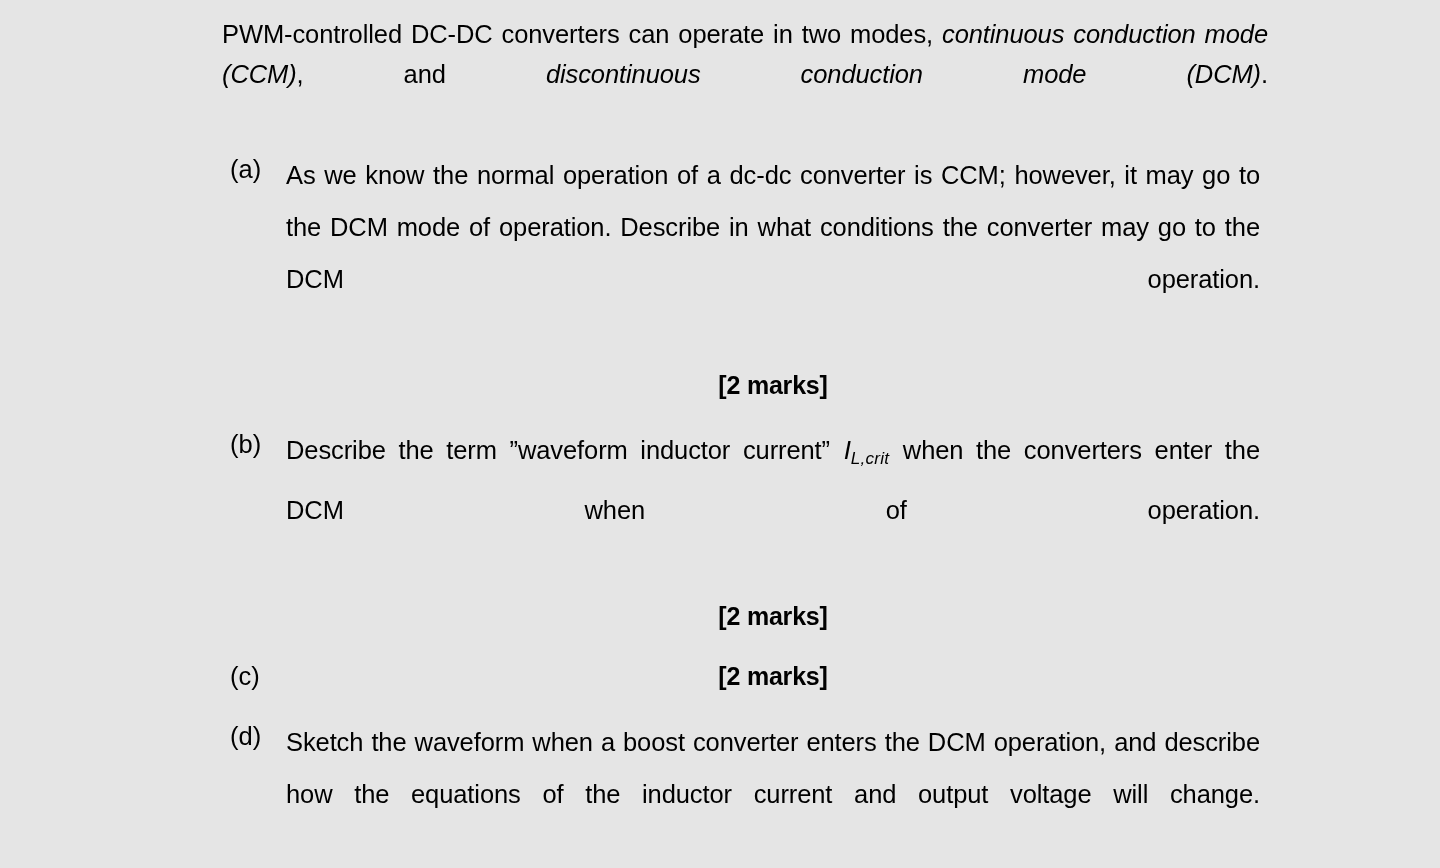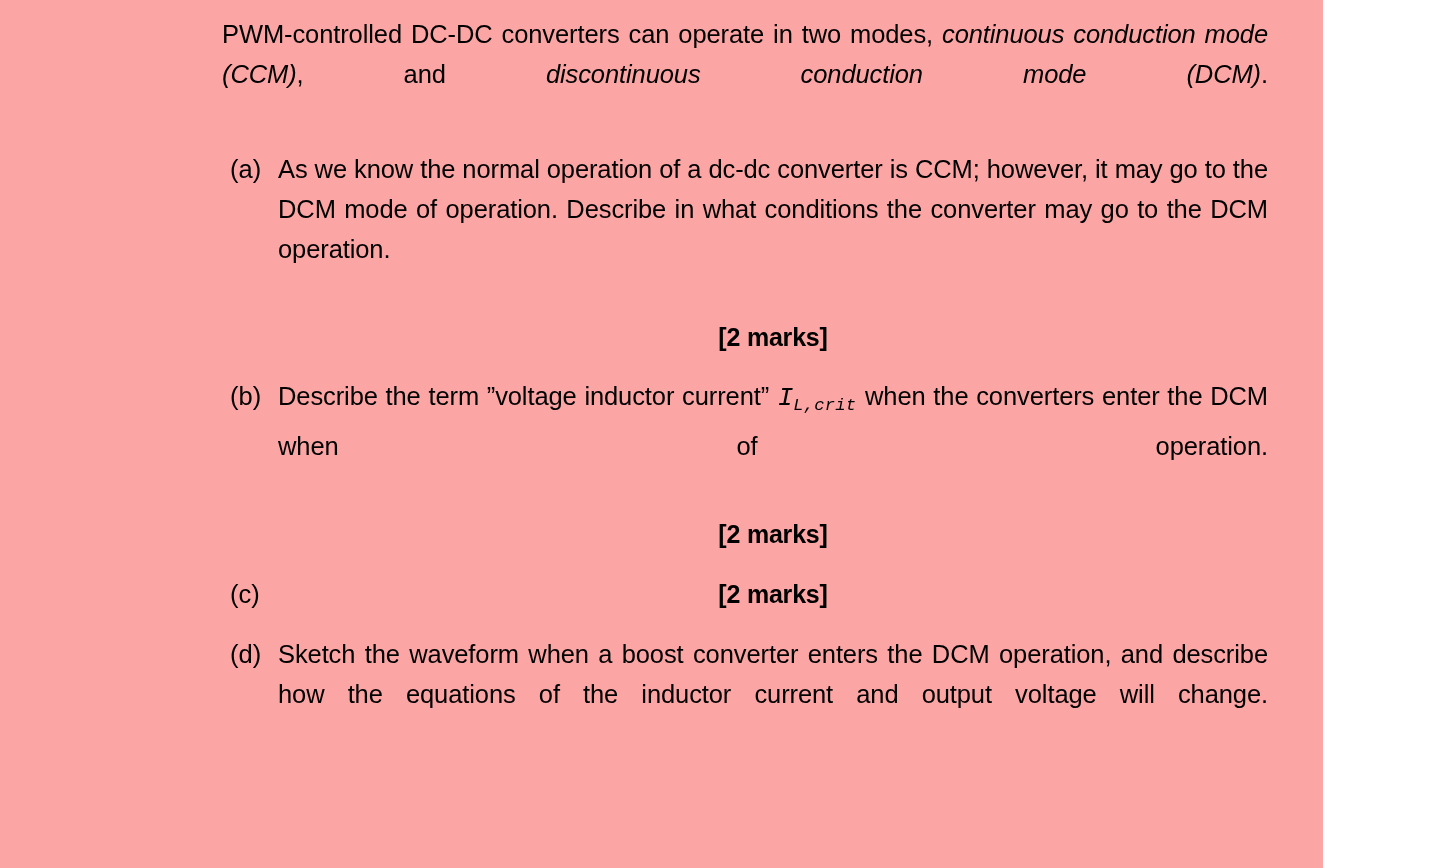--- a/index.html
+++ b/index.html
@@ -11,23 +11,23 @@
   body {
     width: 1440px;
     height: 868px;
     font-family: "Liberation Sans", sans-serif;
     color: #000000;
     -webkit-font-smoothing: antialiased;
   }
 
   .page {
     position: relative;
-    width: 1323px;
+    width: 1440px;
     height: 868px;
-    background: #fca5a5;
+    background: #e5e5e5;
     overflow: hidden;
   }
 
   
   .content {
     position: absolute;
     left: 222px;
     top: 14px;
     width: 1046px;
   }
@@ -66,35 +66,35 @@
     position: absolute;
     left: 8px;            
     top: 0;
     font-size: 25.5px;
     line-height: 40px;
     white-space: nowrap;
   }
 
   .qtext {
     font-size: 25.5px;
-    line-height: 40px;
+    line-height: 52px;
     text-align: justify;
     text-justify: inter-word;
     letter-spacing: -0.1px;
-    margin: 0;
+    margin: 8px;
   }
   .qtext::after {
     content: "";
     display: inline-block;
     width: 100%;
   }
 
   
   .mathvar {
-    font-family: Liberation Mono, monospace;
+    font-family: Liberation Sans, sans-serif;
     font-style: italic;
     font-size: 26px;
     padding: 0 1px;
   }
   .mathvar .sub {
     font-size: 0.66em;
     vertical-align: -0.28em;
     font-style: italic;
     letter-spacing: 0.2px;
   }
@@ -126,21 +126,21 @@
     <ol class="qlist">
 
       <li class="qitem" data-item="a">
         <span class="qmarker">(a)</span>
         <p class="qtext">As we know the normal operation of a dc-dc converter is CCM; however, it may go to the DCM mode of operation. Describe in what conditions the converter may go to the DCM operation.</p>
         <p class="marks">[2 marks]</p>
       </li>
 
       <li class="qitem" data-item="b">
         <span class="qmarker">(b)</span>
-        <p class="qtext"><span>Describe the term ”voltage inductor current” </span><span class="mathvar"><span>I</span><span class="sub">L,crit</span></span><span> when the converters enter the DCM when of operation.</span></p>
+        <p class="qtext"><span>Describe the term ”waveform inductor current” </span><span class="mathvar"><span>I</span><span class="sub">L,crit</span></span><span> when the converters enter the DCM when of operation.</span></p>
         <p class="marks">[2 marks]</p>
       </li>
 
       <li class="qitem" data-item="c">
         <span class="qmarker">(c)</span>
         <p class="marks">[2 marks]</p>
       </li>
 
       <li class="qitem" data-item="d">
         <span class="qmarker">(d)</span>

